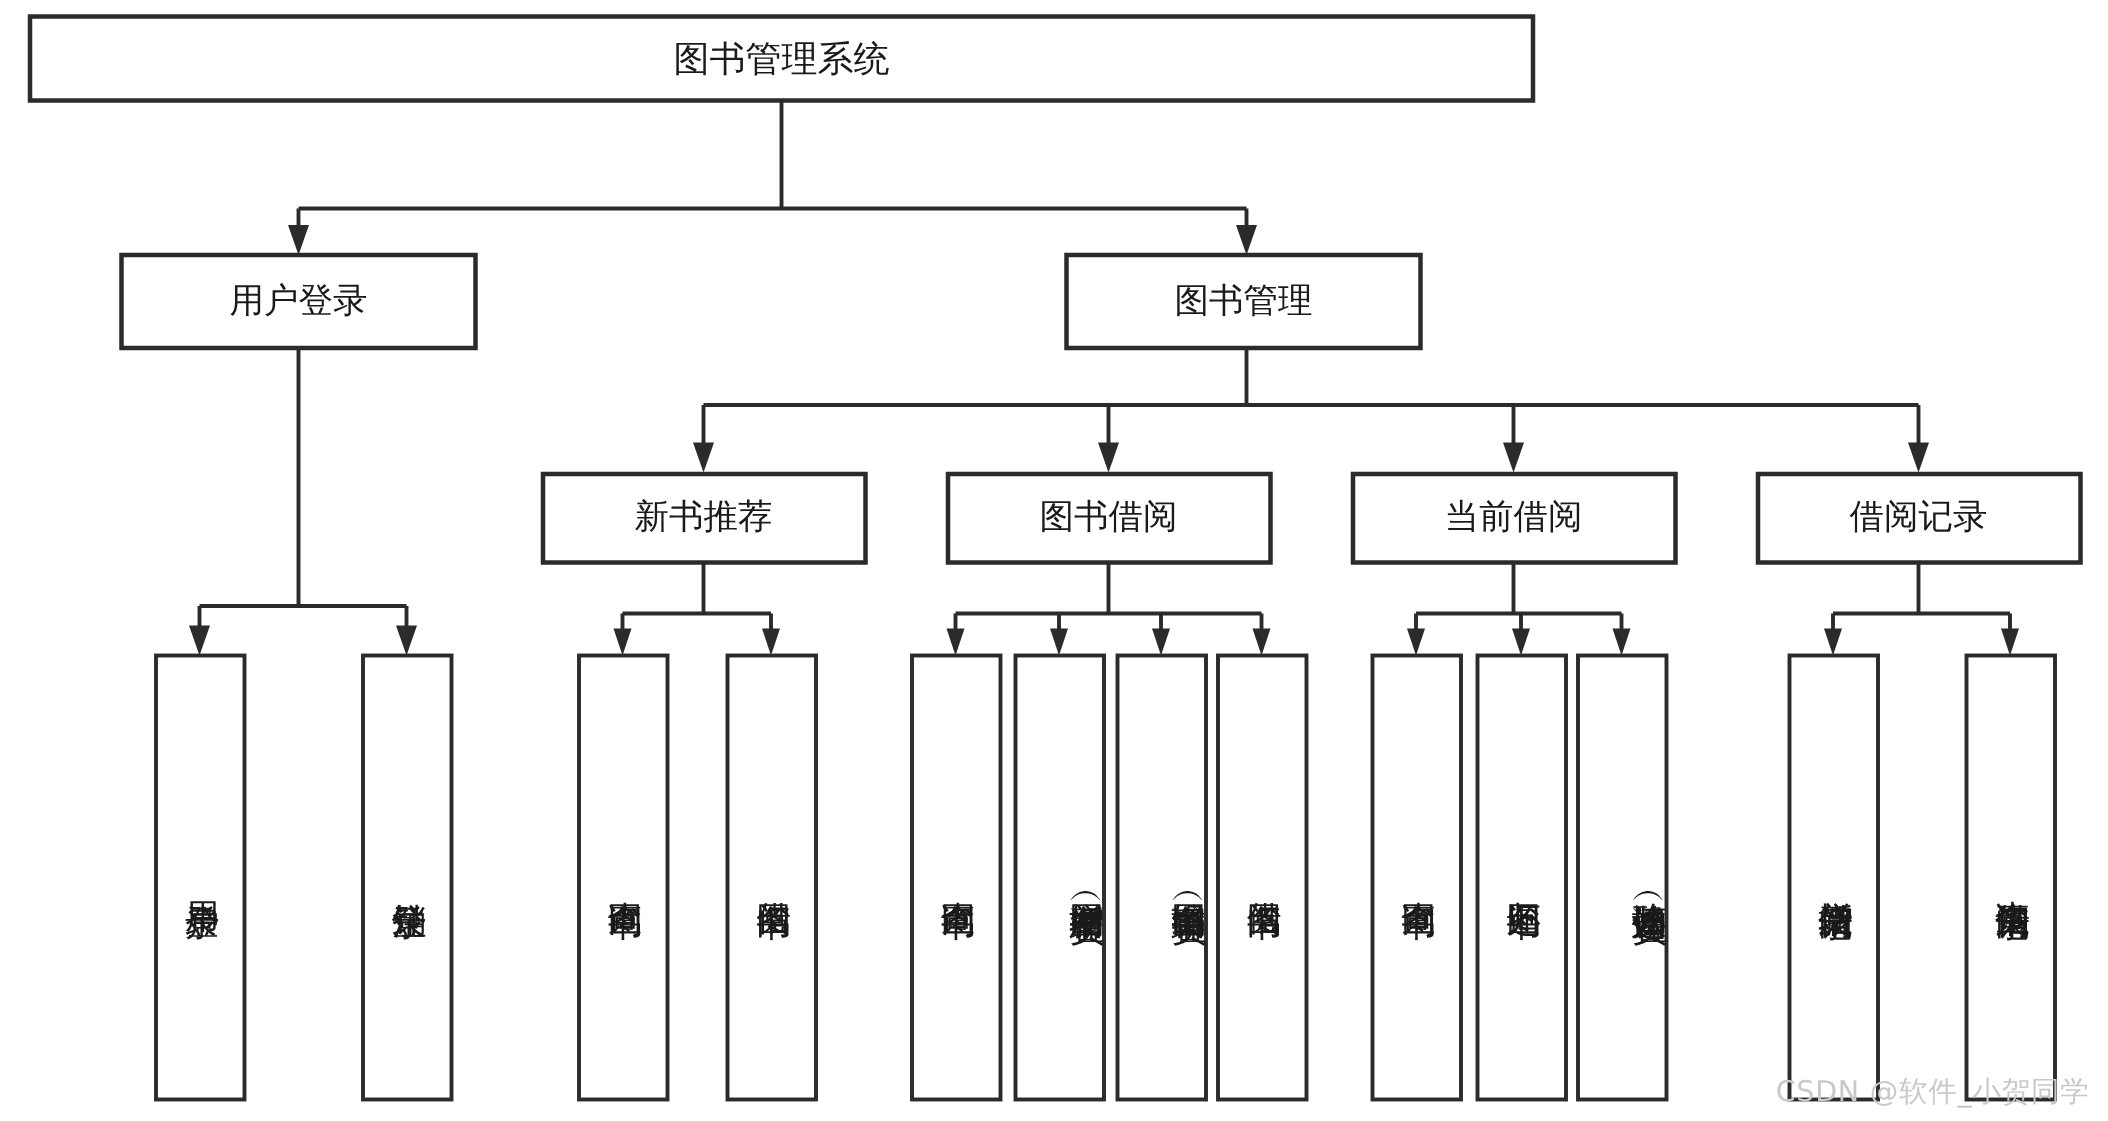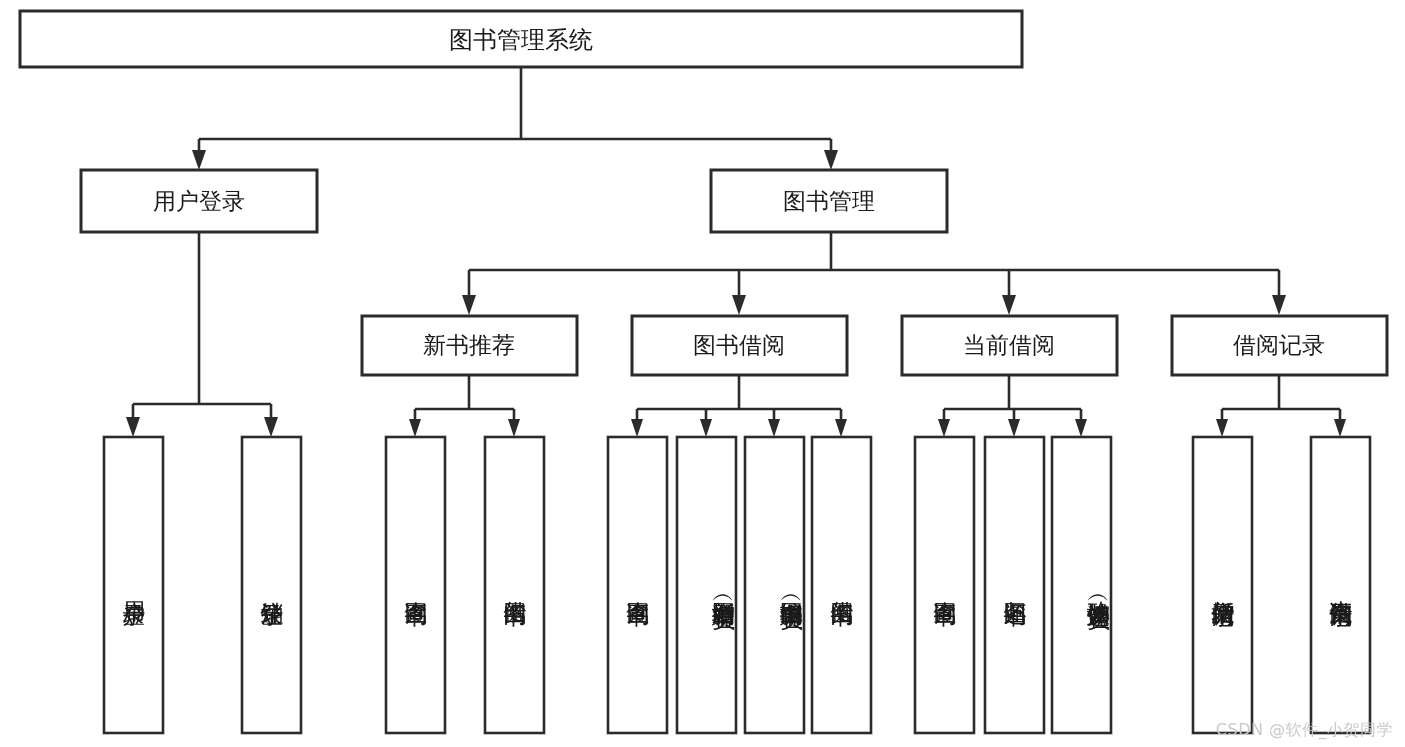--- a/index.html
+++ b/index.html
@@ -73,21 +73,21 @@
     align-items: center;
     justify-content: center;
     white-space: nowrap;
     pointer-events: none;
   }
   .watermark {
     position: absolute;
     right: 12px;
     bottom: 6px;
     font-family: "DejaVu Sans", "Liberation Sans", sans-serif;
-    font-size: 16px;
+    font-size: 19px;
     color: #c9c9c9;
     white-space: nowrap;
     letter-spacing: 0.5px;
   }
 </style>
 </head>
 <body>
 
 <div id="diagram-root">
 

